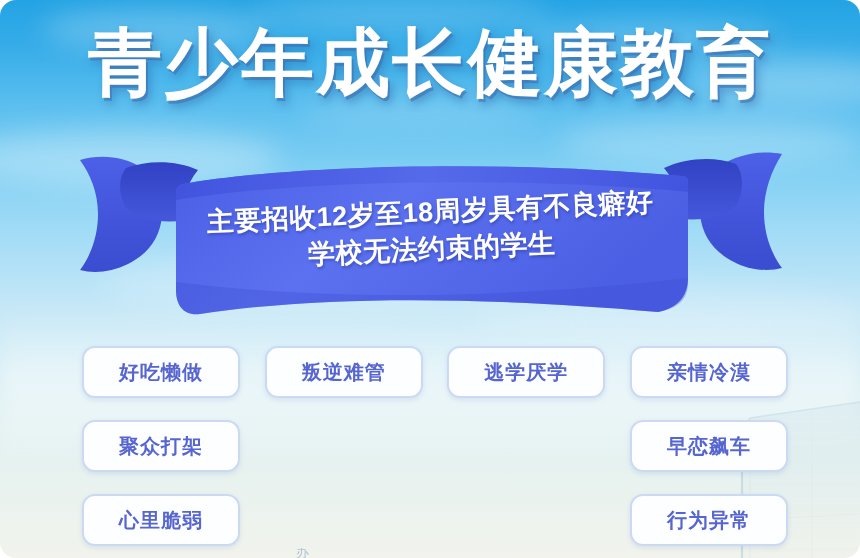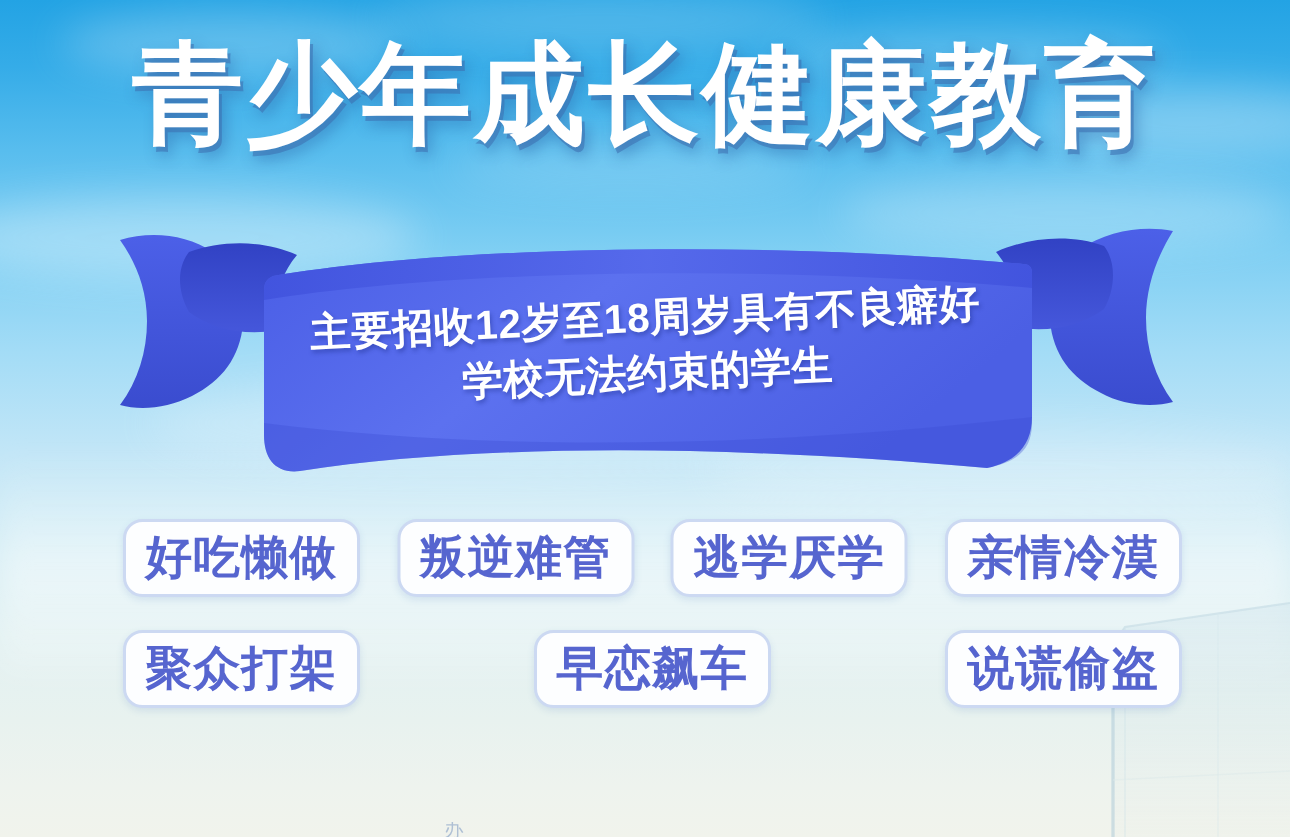--- a/index.html
+++ b/index.html
@@ -19,20 +19,21 @@
         #35ace8 8%,
         #58bdee 18%,
         #7fcff3 30%,
         #a3dcf6 42%,
         #c2e6f7 54%,
         #d6eef5 66%,
         #e2f1f2 76%,
         #e8f2ef 86%,
         #eef3ee 94%,
         #f1f3ec 100%);
+    border-radius: 16px;
   }
 
   
   .cloud {
     position: absolute;
     border-radius: 50%;
     background: rgba(255,255,255,0.55);
     filter: blur(14px);
     pointer-events: none;
   }
@@ -131,21 +132,21 @@
     width: 158px;
     height: 52px;
     box-sizing: border-box;
     display: flex;
     align-items: center;
     justify-content: center;
     background: #fdfeff;
     border: 2px solid #ccd9f2;
     border-radius: 13px;
     color: #5665cf;
-    font-size: 31px;
+    font-size: 20px;
     font-weight: 700;
     letter-spacing: 1px;
     white-space: nowrap;
     box-shadow: 0 2px 5px rgba(90,130,190,.16);
   }
 
   
   .bottom-artifact {
     position: absolute;
     left: 296px;
@@ -249,23 +250,24 @@
     <div class="tag-row">
       <div class="tag">好吃懒做</div>
       <div class="tag">叛逆难管</div>
       <div class="tag">逃学厌学</div>
       <div class="tag">亲情冷漠</div>
     </div>
 
     <div class="tag-row">
       <div class="tag">聚众打架</div>
       <div class="tag">早恋飙车</div>
-      <div class="tag">说谎偷盗</div>
     </div>
 
     <div class="tag-row">
+      <div class="tag">心里脆弱</div>
+      <div class="tag">行为异常</div>
     </div>
 
   </div>
 
   <div class="bottom-artifact">办</div>
 
 </div>
 
 </body></html>

